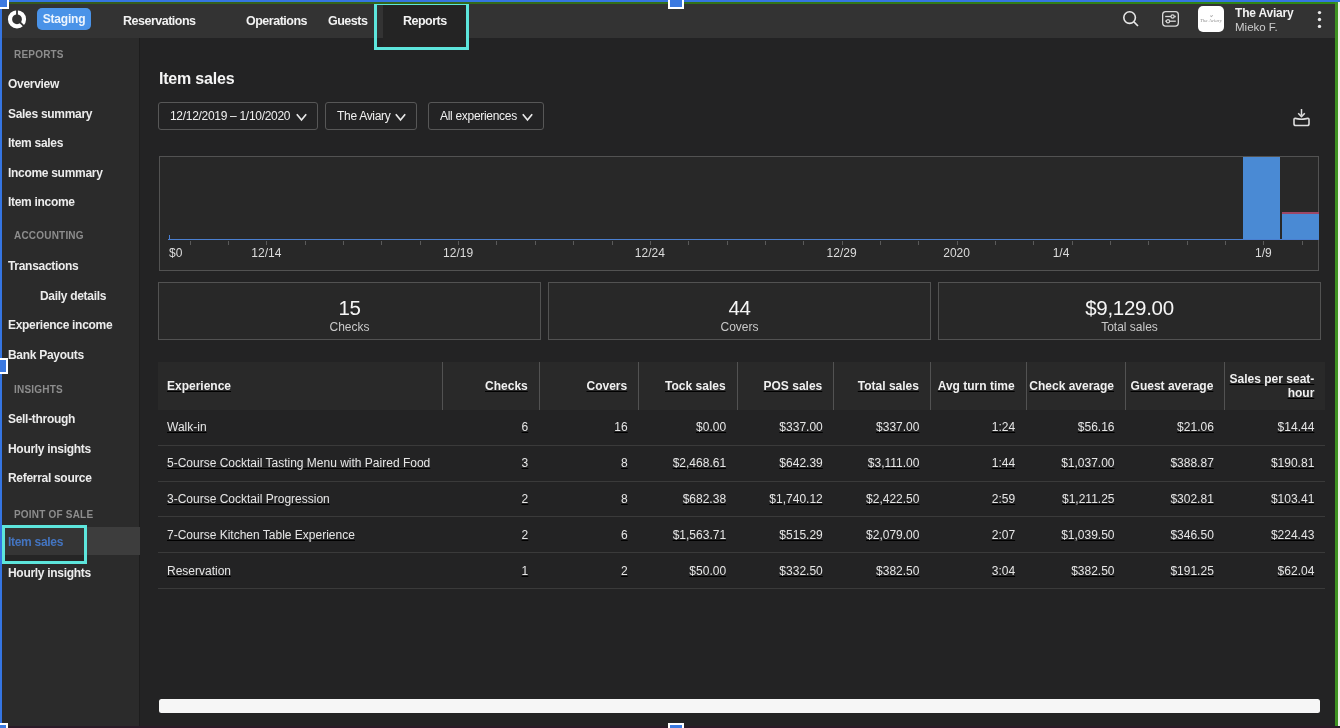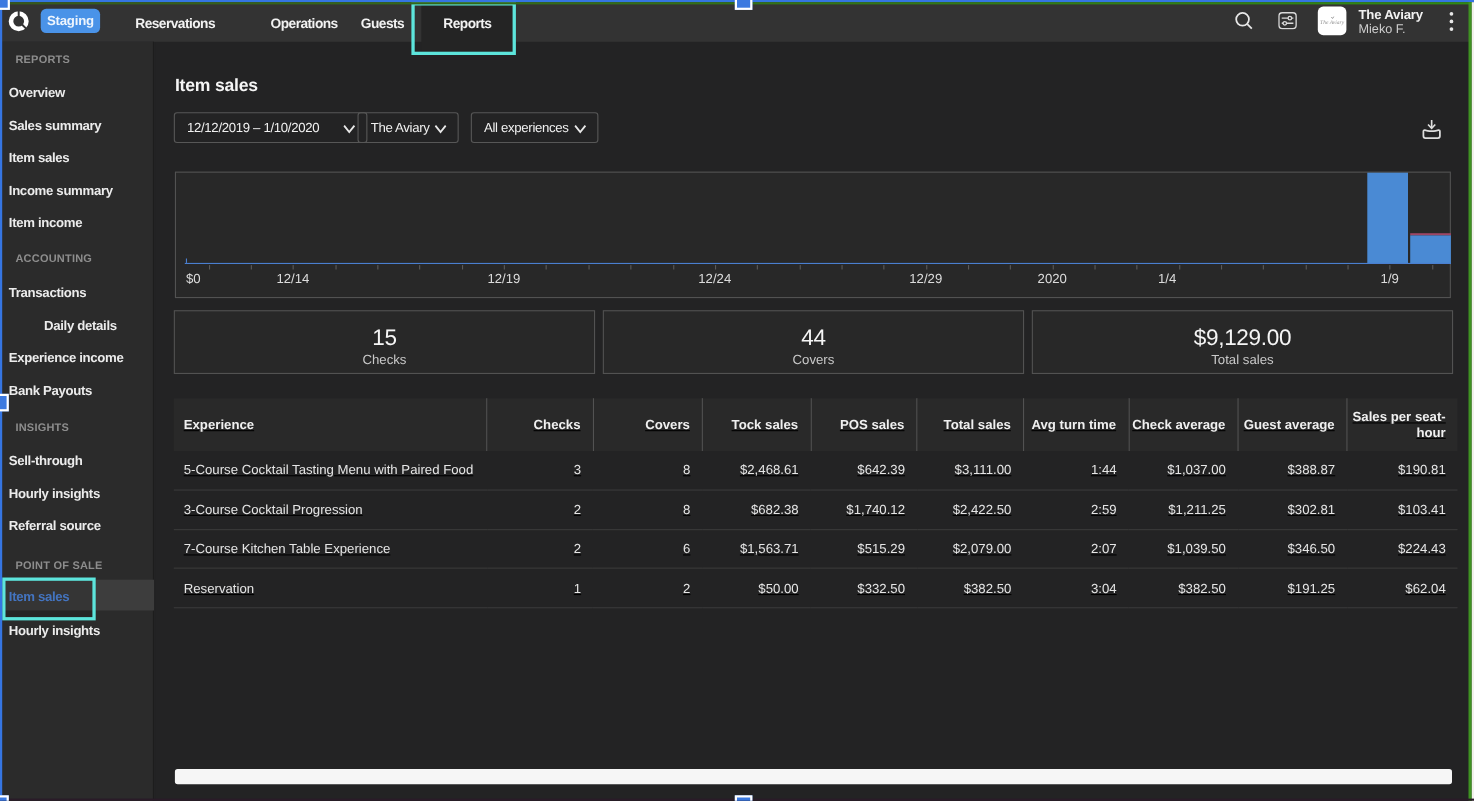--- a/index.html
+++ b/index.html
@@ -114,21 +114,21 @@
   <div class="sitem" style="top:412px;">Sell-through</div>
   <div class="sitem" style="top:441.5px;">Hourly insights</div>
   <div class="sitem" style="top:471px;">Referral source</div>
   <div class="sect" style="top:508.5px;">POINT OF SALE</div>
   <div class="abs" style="left:0;top:527px;width:140px;height:28px;background:#3d3d3d;"></div>
   <div class="sitem" style="top:534.5px;color:#4e86dd;">Item sales</div>
   <div class="sitem" style="top:565.5px;">Hourly insights</div>
 
   <div class="abs" style="left:159px;top:69.5px;font-size:16px;font-weight:700;color:#f5f5f5;letter-spacing:-0.2px;">Item sales</div>
 
-  <div class="drop" style="left:158px;width:176px;">12/12/2019 – 1/10/2020
+  <div class="drop" style="left:158px;width:160px;">12/12/2019 – 1/10/2020
     <svg class="chev" width="11" height="9" viewBox="0 0 11 9">
         <path d="M0.8 1.2 L5.5 7 L10.2 1.2" fill="none" stroke="#e8e8e8" stroke-width="1.7"></path>
       </svg>
   </div>
   <div class="drop" style="left:325px;width:92px;">The Aviary
     <svg class="chev" width="11" height="9" viewBox="0 0 11 9">
         <path d="M0.8 1.2 L5.5 7 L10.2 1.2" fill="none" stroke="#e8e8e8" stroke-width="1.7"></path>
       </svg>
   </div>
   <div class="drop" style="left:428px;width:116px;">All experiences
@@ -225,20 +225,32 @@
           <th>Covers</th>
           <th>Tock sales</th>
           <th>POS sales</th>
       <th>Total sales</th>
           <th>Avg turn time</th>
           <th>Check average</th>
           <th>Guest average</th>
       <th>Sales per seat-<br>hour</th>
     </tr>
     <tr>
+          <td>Walk-in</td>
+          <td>6</td>
+          <td>16</td>
+          <td>$0.00</td>
+          <td>$337.00</td>
+          <td>$337.00</td>
+          <td>1:24</td>
+          <td>$56.16</td>
+          <td>$21.06</td>
+          <td>$14.44</td>
+        </tr>
+    <tr>
           <td>5-Course Cocktail Tasting Menu with Paired Food</td>
           <td>3</td>
           <td>8</td>
           <td>$2,468.61</td>
           <td>$642.39</td>
           <td>$3,111.00</td>
           <td>1:44</td>
           <td>$1,037.00</td>
           <td>$388.87</td>
           <td>$190.81</td>

